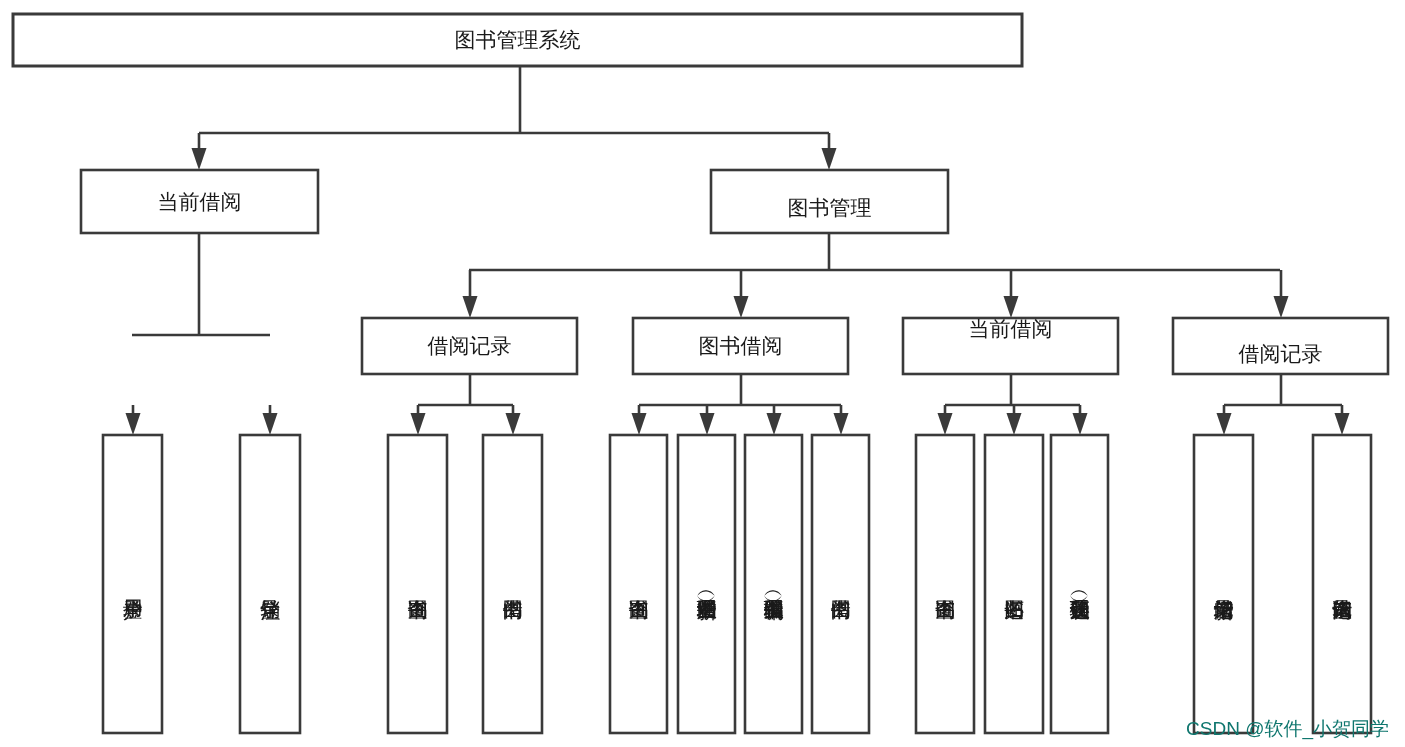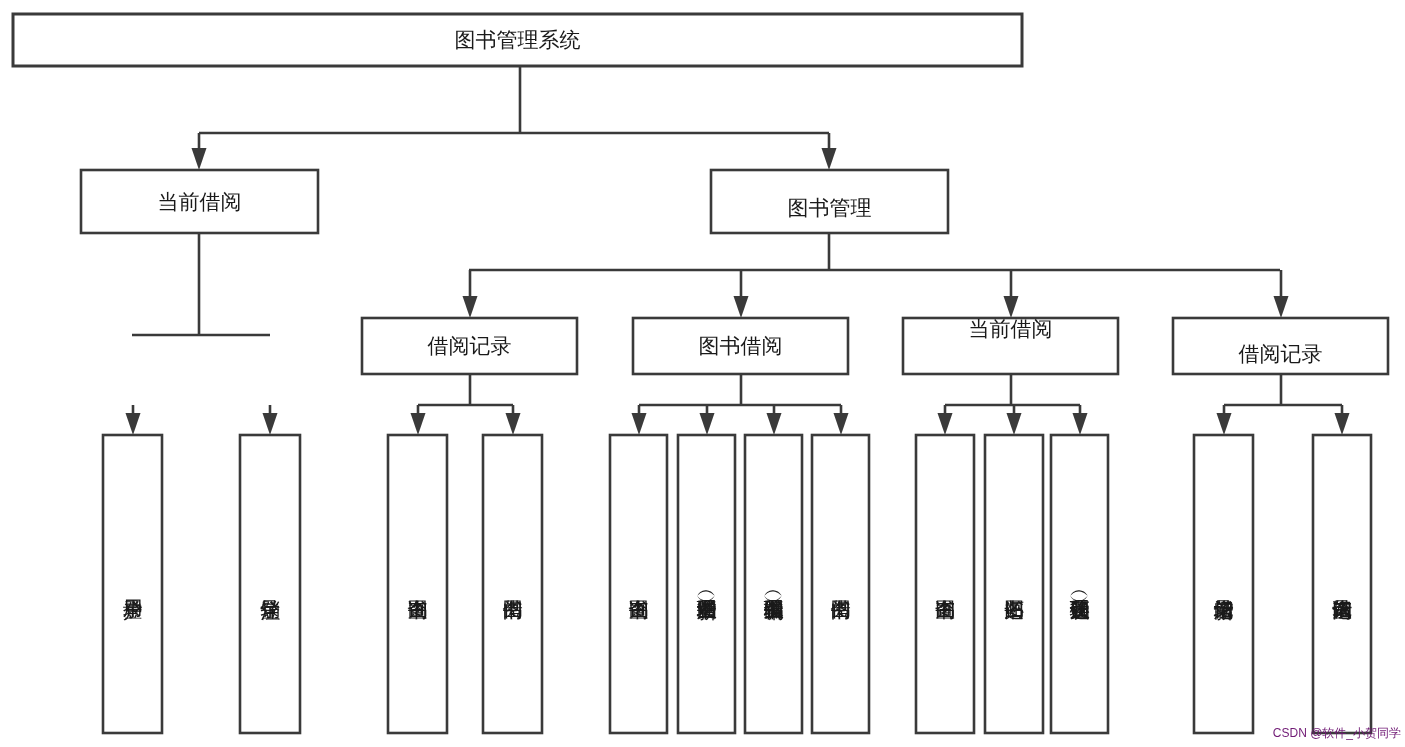--- a/index.html
+++ b/index.html
@@ -66,24 +66,24 @@
     display: flex;
     align-items: center;
     justify-content: center;
     color: #1a1a1a;
     font-size: 21px;
     font-family: "Liberation Sans", "DejaVu Sans", sans-serif;
     pointer-events: none;
   }
   .watermark {
     position: absolute;
-    right: 4px;
+    right: 16px;
     bottom: 5px;
-    font-size: 12px;
-    color: #701a75;
+    font-size: 19px;
+    color: #0f766e;
     font-family: "Liberation Sans", "DejaVu Sans", sans-serif;
     white-space: nowrap;
   }
 </style>
 </head>
 <body>
 
 <div id="diagram-root">
 
   <svg class="diagram-canvas" viewBox="0 0 1405 747">

